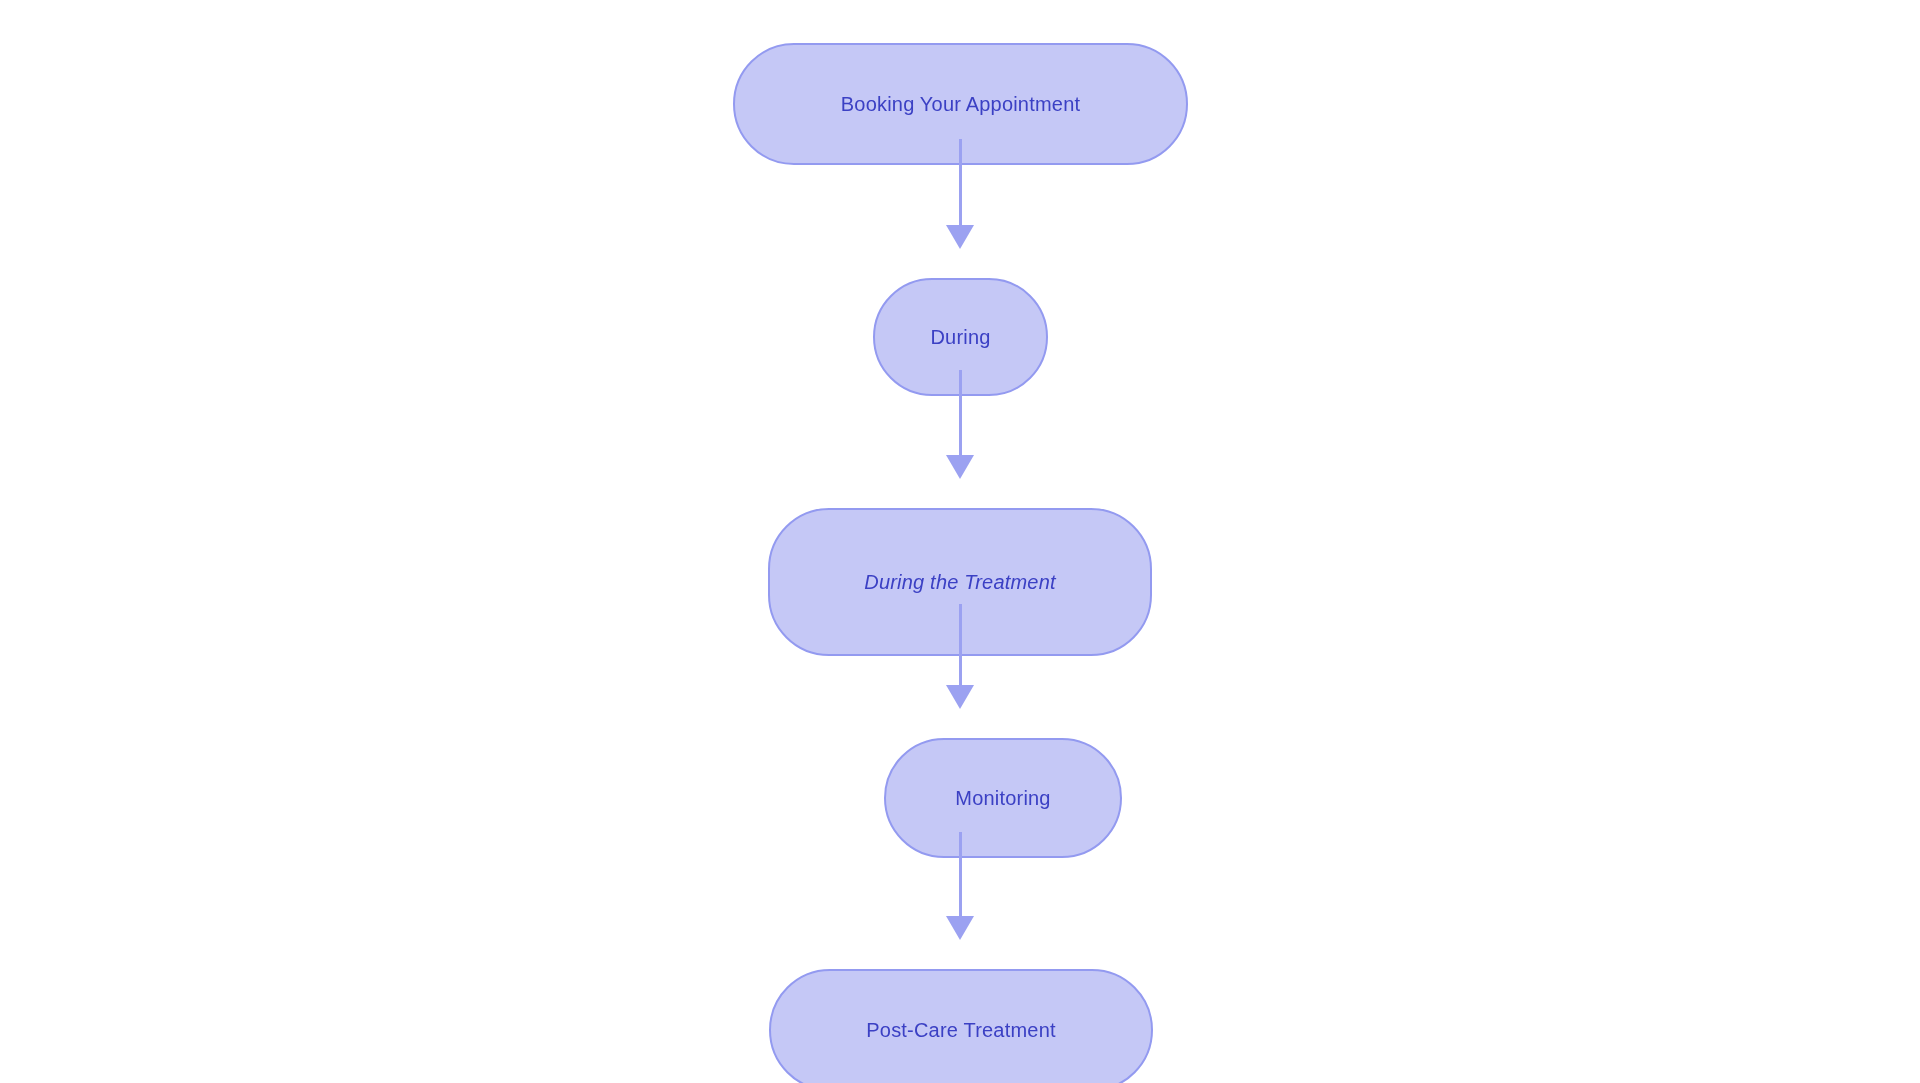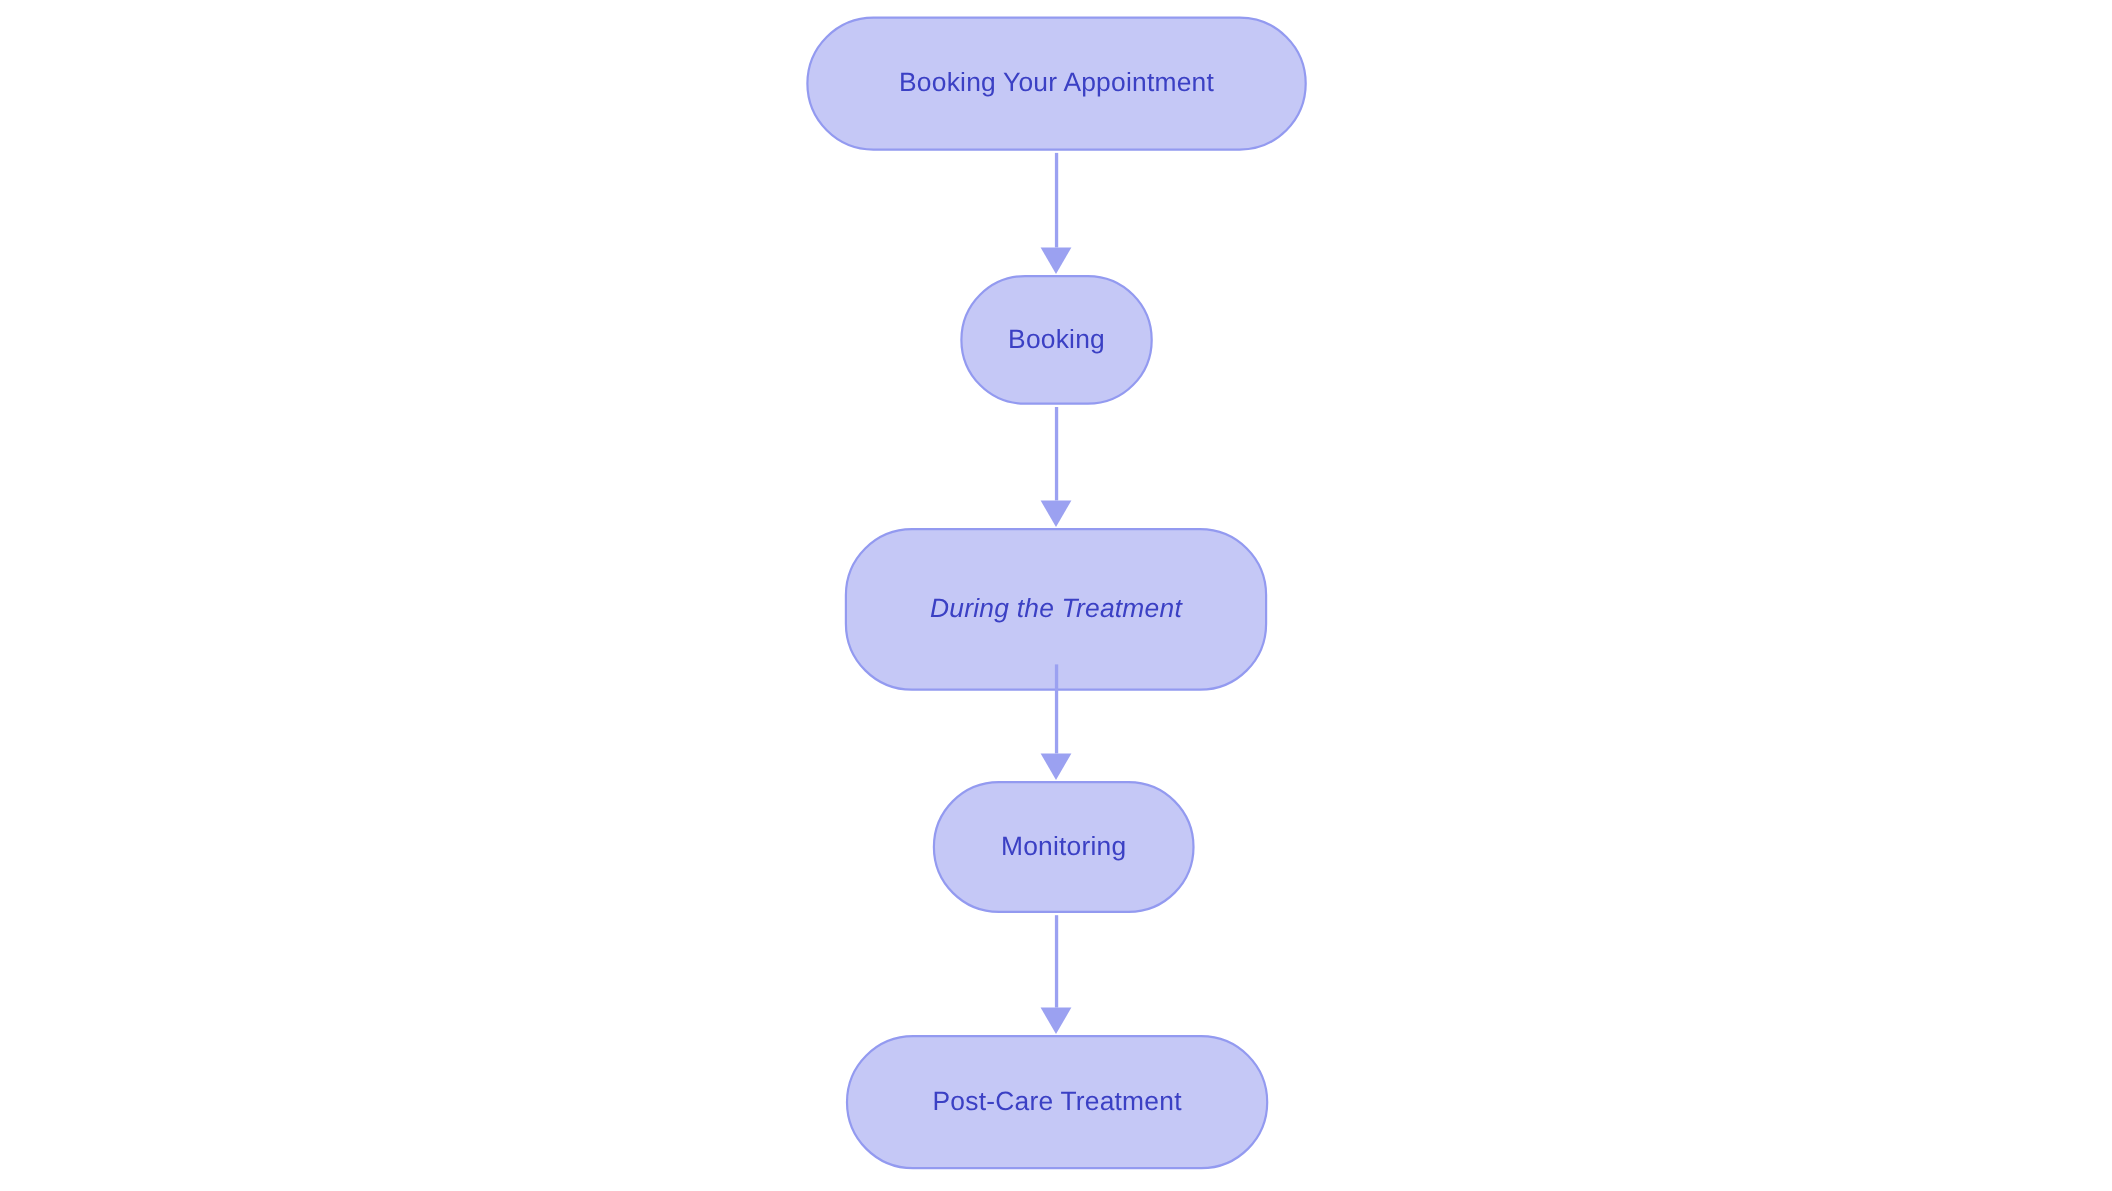--- a/index.html
+++ b/index.html
@@ -13,29 +13,30 @@
   }
   .node {
     position: absolute;
     display: flex;
     align-items: center;
     justify-content: center;
     box-sizing: border-box;
     background: var(--node-fill, #c5c8f6);
     border: 2px solid var(--node-border, #939af0);
     color: var(--node-text, #3b40c4);
-    font-size: 24px;
+    font-size: 20px;
     letter-spacing: 0.2px;
     text-align: center;
     white-space: nowrap;
+    margin-top: 28px;
   }
   .n0 { left: 733px; top:  15px; width: 455px; height: 122px; border-radius: 61px; }
   .n1 { left: 873px; top: 250px; width: 175px; height: 118px; border-radius: 59px; }
   .n2 { left: 768px; top: 480px; width: 384px; height: 148px; border-radius: 61px; font-style: italic; }
-  .n3 { left: 848px; top: 710px; width: 238px; height: 120px; border-radius: 60px; }
+  .n3 { left: 884px; top: 710px; width: 238px; height: 120px; border-radius: 60px; }
   .n4 { left: 769px; top: 941px; width: 384px; height: 122px; border-radius: 61px; }
 
   .arrow {
     position: absolute;
     width: 28px;
     display: flex;
     flex-direction: column;
     align-items: center;
   }
   .arrow .stem {
@@ -63,21 +64,21 @@
   <div class="node n0">
     <span>Booking Your Appointment</span>
   </div>
 
   <div class="arrow a0">
     <div class="stem"></div>
     <div class="head"></div>
   </div>
 
   <div class="node n1">
-    <span>Booking</span>
+    <span>During</span>
   </div>
 
   <div class="arrow a1">
     <div class="stem"></div>
     <div class="head"></div>
   </div>
 
   <div class="node n2">
     <span>During the Treatment</span>
   </div>

